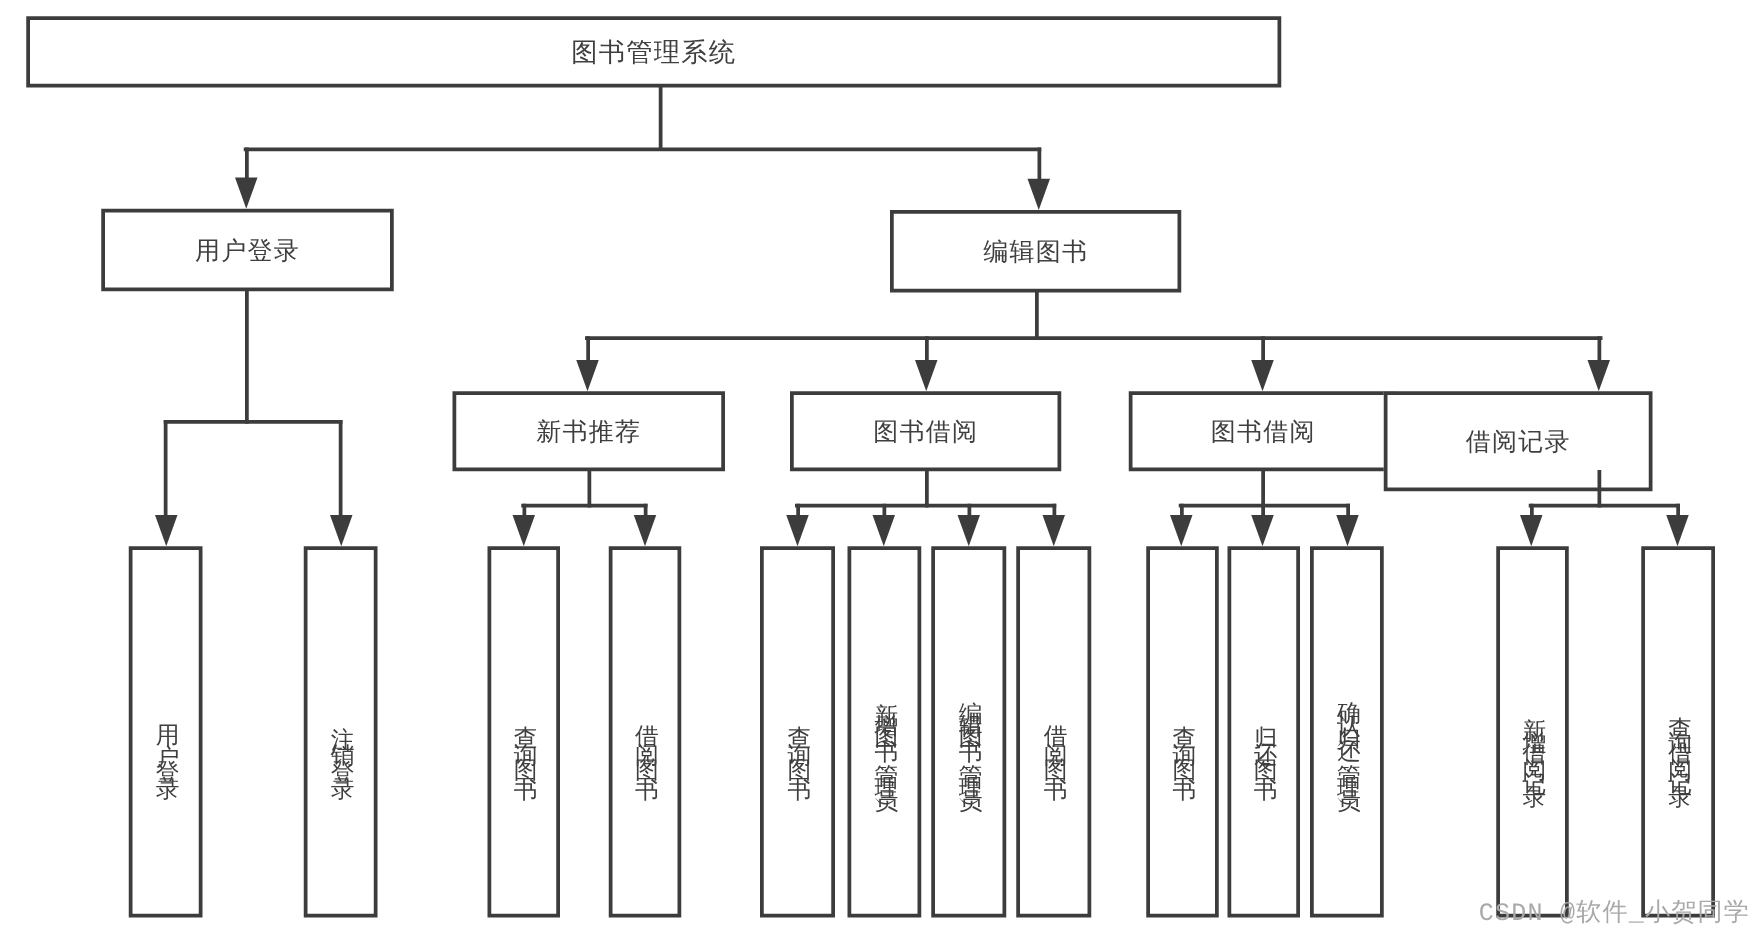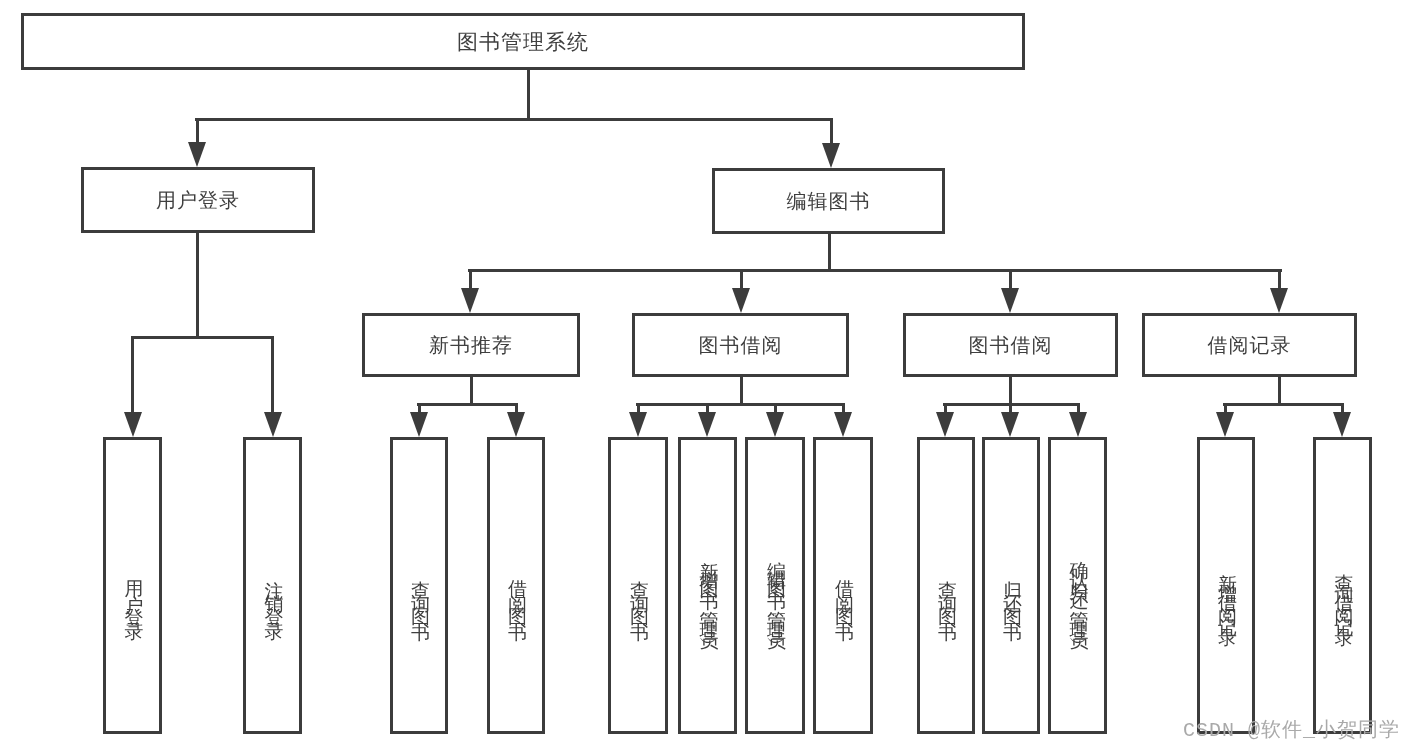--- a/index.html
+++ b/index.html
@@ -84,21 +84,21 @@
 
   <div class="box h2" style="left:632px;top:313px;width:217px;height:64px">
     <span class="lbl">图书借阅</span>
   </div>
   <div class="box h2" style="left:362px;top:313px;width:218px;height:64px">
     <span class="lbl">新书推荐</span>
   </div>
   <div class="box h2" style="left:903px;top:313px;width:215px;height:64px">
     <span class="lbl">图书借阅</span>
   </div>
-  <div class="box h2" style="left:1142px;top:313px;width:215px;height:64px">
+  <div class="box h2" style="left:1107px;top:313px;width:215px;height:80px">
     <span class="lbl">借阅记录</span>
   </div>
 
   <div class="vl" style="left:470px;top:376px;height:30px"></div>
   <div class="hl" style="left:417px;top:403px;width:101px"></div>
   <div class="vl" style="left:418px;top:403px;height:12px"></div>
   <div class="ar" style="left:410px;top:412px"></div>
   <div class="vl" style="left:515px;top:403px;height:12px"></div>
   <div class="ar" style="left:507px;top:412px"></div>
 

